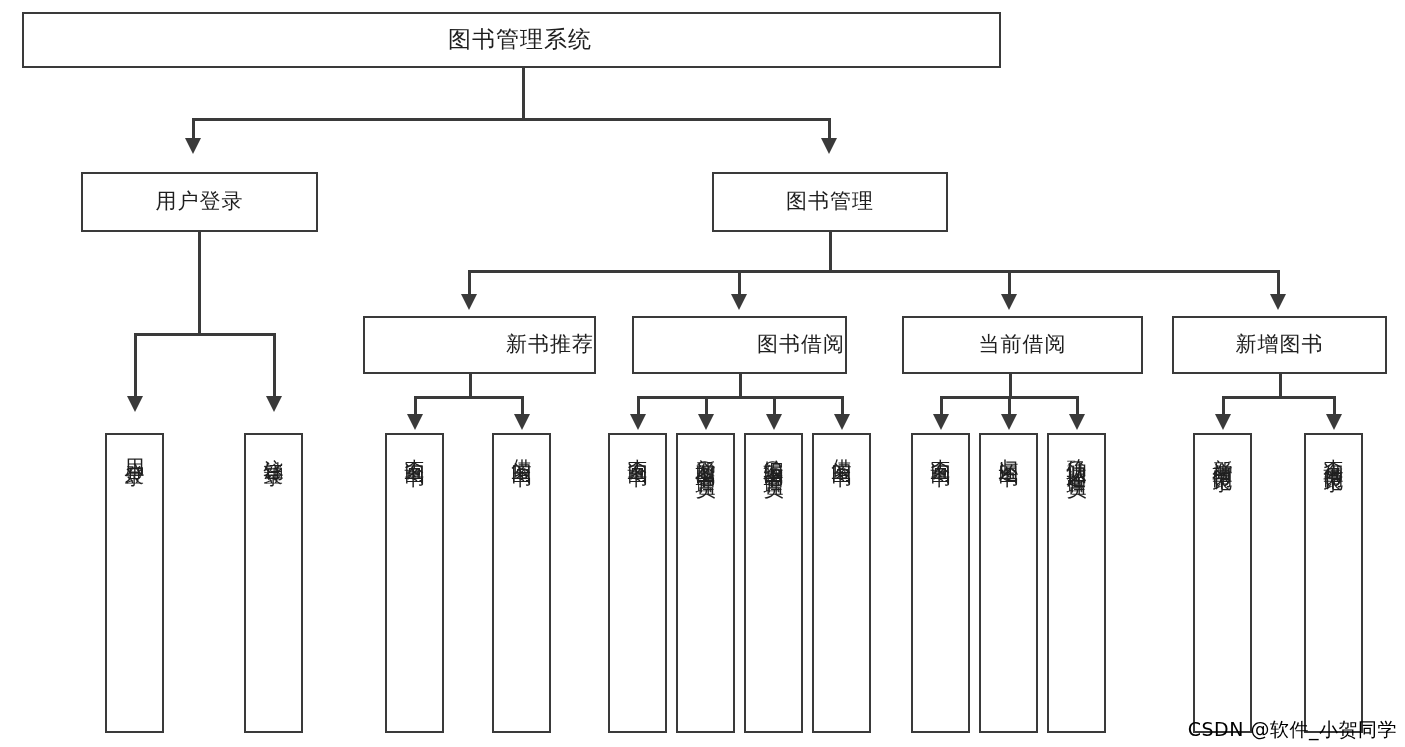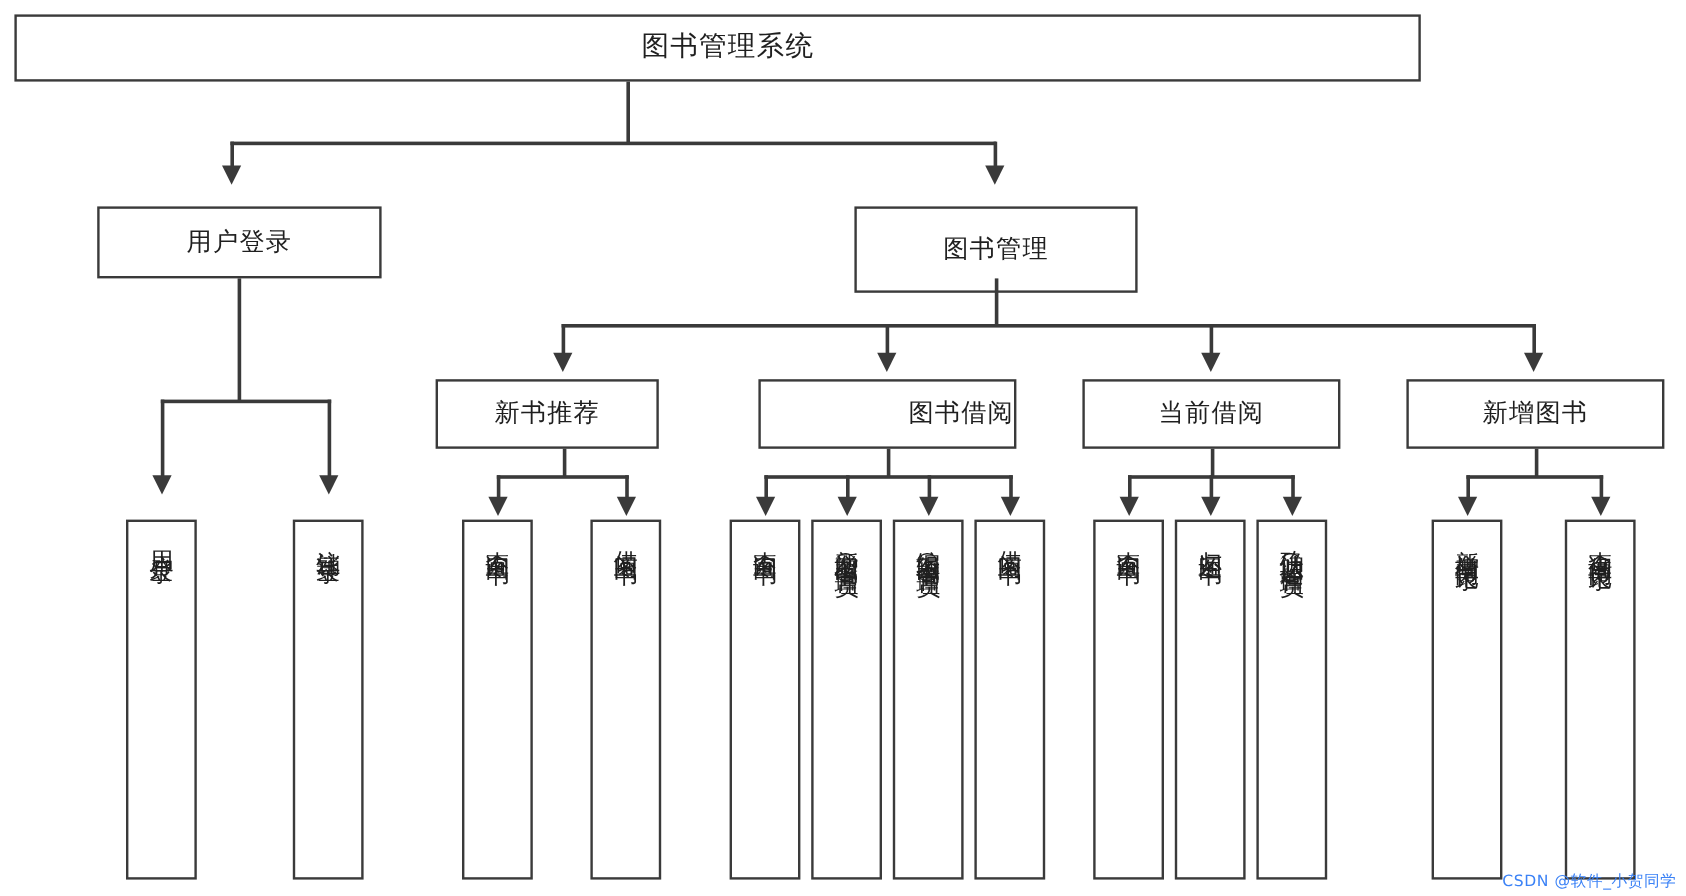--- a/index.html
+++ b/index.html
@@ -56,48 +56,48 @@
     border-left:8px solid transparent;
     border-right:8px solid transparent;
     border-top:16px solid #3a3a3a;
   }
 
   
   #watermark{
     position:absolute;
     right:8px;
     bottom:4px;
-    font-size:13px;
-    color:#3b82f6;
+    font-size:19px;
+    color:#000000;
     letter-spacing:0.5px;
     white-space:nowrap;
     pointer-events:none;
   }
 </style>
 </head>
 <body>
 
 <div id="canvas">
 
-  <div class="node h root" style="left:12px; top:12px; width:1172px; height:56px;padding-left:17px;">
+  <div class="node h root" style="left:22px; top:12px; width:979px; height:56px;padding-left:17px;">
     <span>图书管理系统</span>
   </div>
 
   <div class="ln v" style="left:522px; top:68px; height:52px;"></div>
   <div class="ln h" style="left:192px; top:118px; width:638px;"></div>
   <div class="ln v" style="left:192px; top:118px; height:22px;"></div>
   <div class="ln v" style="left:828px; top:118px; height:22px;"></div>
   <div class="arrow" style="left:185px; top:138px;"></div>
   <div class="arrow" style="left:821px; top:138px;"></div>
 
   <div class="node h" style="left:81px; top:172px; width:237px; height:60px;">
     <span>用户登录</span>
   </div>
 
-  <div class="node h" style="left:712px; top:172px; width:236px; height:72px;">
+  <div class="node h" style="left:712px; top:172px; width:236px; height:60px;">
     <span>图书管理</span>
   </div>
 
   <div class="ln v" style="left:198px; top:232px; height:103px;"></div>
   <div class="ln h" style="left:134px; top:333px; width:142px;"></div>
   <div class="ln v" style="left:134px; top:333px; height:65px;"></div>
   <div class="ln v" style="left:273px; top:333px; height:65px;"></div>
   <div class="arrow" style="left:127px; top:396px;"></div>
   <div class="arrow" style="left:266px; top:396px;"></div>
 
@@ -105,27 +105,27 @@
   <div class="ln h" style="left:468px; top:270px; width:812px;"></div>
   <div class="ln v" style="left:468px; top:270px; height:26px;"></div>
   <div class="ln v" style="left:738px; top:270px; height:26px;"></div>
   <div class="ln v" style="left:1008px; top:270px; height:26px;"></div>
   <div class="ln v" style="left:1277px; top:270px; height:26px;"></div>
   <div class="arrow" style="left:461px; top:294px;"></div>
   <div class="arrow" style="left:731px; top:294px;"></div>
   <div class="arrow" style="left:1001px; top:294px;"></div>
   <div class="arrow" style="left:1270px; top:294px;"></div>
 
-  <div class="node h" style="left:363px; top:316px; width:186px; height:58px;">
+  <div class="node h" style="left:363px; top:316px; width:233px; height:58px;justify-content:flex-end;">
     <span>新书推荐</span>
   </div>
   <div class="node h" style="left:632px; top:316px; width:215px; height:58px;justify-content:flex-end;">
     <span>图书借阅</span>
   </div>
-  <div class="node h" style="left:902px; top:316px; width:215px; height:58px;">
+  <div class="node h" style="left:902px; top:316px; width:241px; height:58px;">
     <span>当前借阅</span>
   </div>
   <div class="node h" style="left:1172px; top:316px; width:215px; height:58px;">
     <span>新增图书</span>
   </div>
 
   <div class="ln v" style="left:469px; top:374px; height:24px;"></div>
   <div class="ln h" style="left:414px; top:396px; width:110px;"></div>
   <div class="ln v" style="left:414px; top:396px; height:20px;"></div>
   <div class="ln v" style="left:521px; top:396px; height:20px;"></div>

